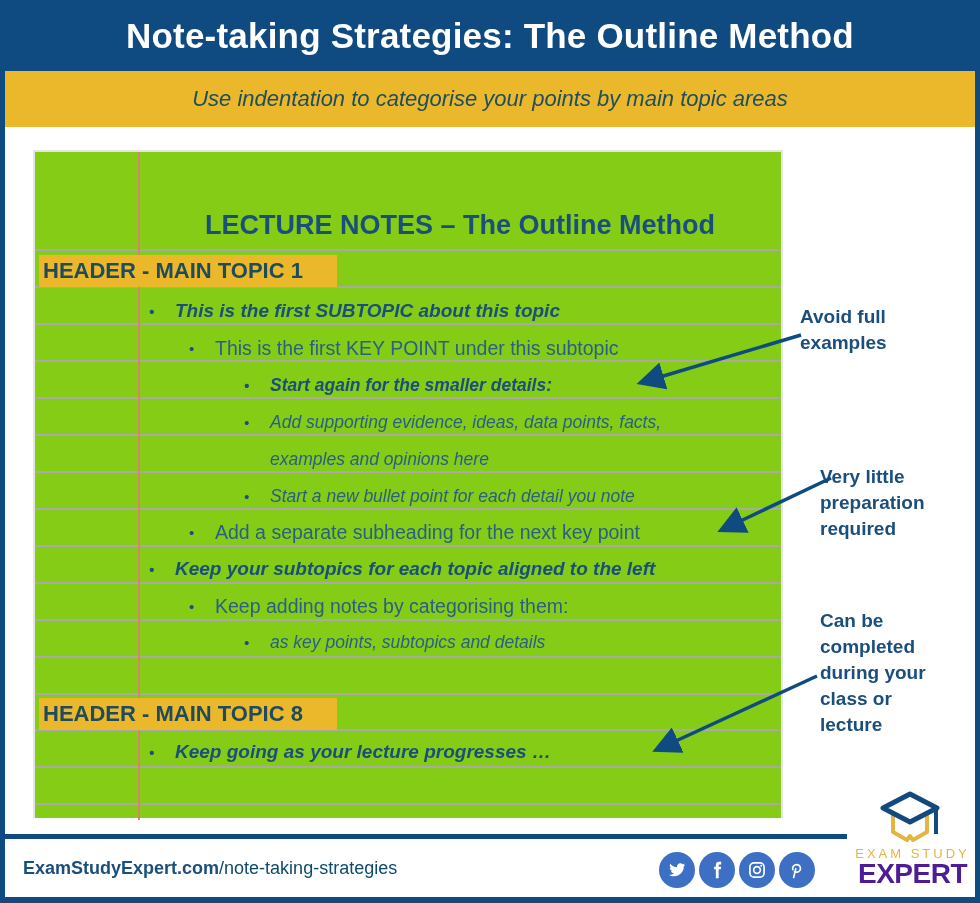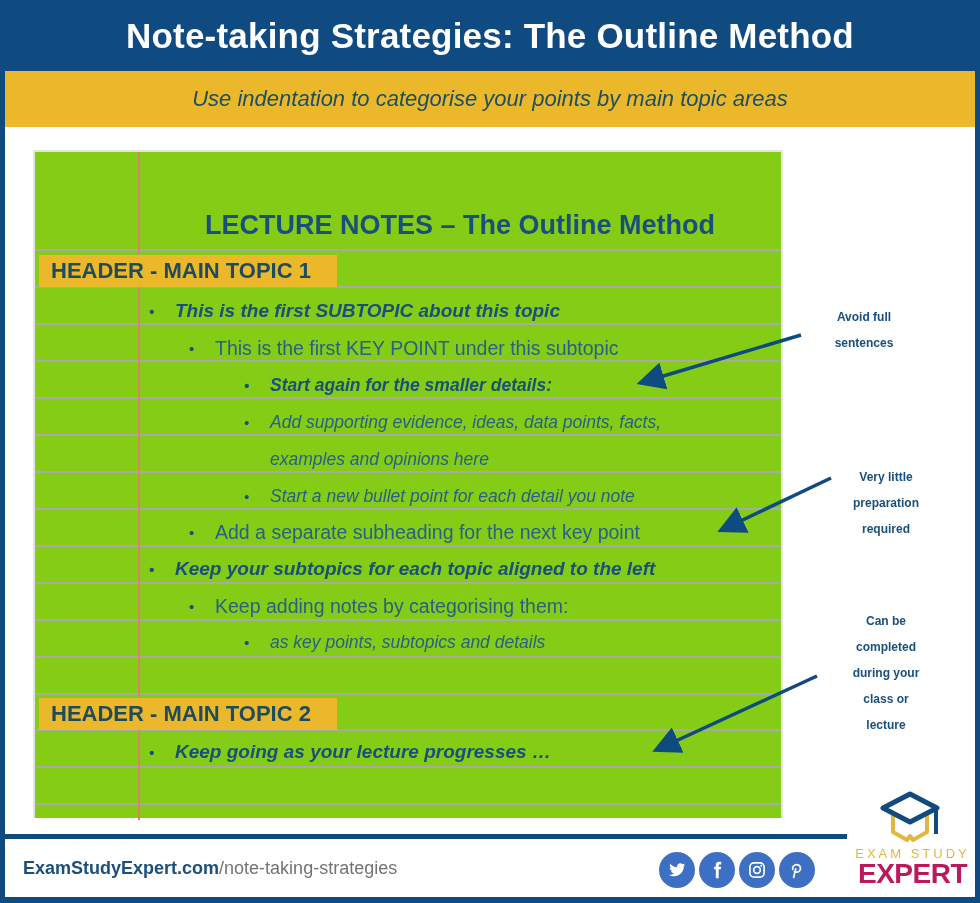--- a/index.html
+++ b/index.html
@@ -35,59 +35,59 @@
   .margin-line {
     position: absolute; left: 103px; top: 0; width: 2px; height: 668px; background: #d9846a;
   }
   .notes-title {
     position: absolute; left: 105px; top: 58px; width: 640px; text-align: center;
     color: #1a4f7d; font-weight: bold; font-size: 27px;
   }
   .topic-header {
     position: absolute; left: 4px; height: 32px;
     background: #ebb82b; color: #1f4b5c;
-    font-weight: bold; font-size: 22px; line-height: 32px; padding-left: 12px;
+    font-weight: bold; font-size: 22px; line-height: 32px; padding-left: 4px;
   }
   .note {
     position: absolute; color: #1a4f7d; font-size: 19px; white-space: nowrap;
     display: flex; align-items: center; height: 36px;
   }
   .note .dot { display: inline-block; width: 26px; font-size: 15px; color: #1a4f7d; }
   .note.subtopic { font-style: italic; font-weight: bold; font-size: 19px; }
   .note.keypoint { font-style: normal; font-size: 19.5px; color: #2a5f87; }
   .note.detail { font-style: italic; font-size: 17.5px; color: #2a5f87; }
   .note.detail-bold { font-style: italic; font-weight: bold; font-size: 17.5px; color: #1a4f7d; }
 
   .callout {
-    position: absolute; color: #1a4f7d; font-weight: bold; font-size: 12px;
-    text-align: center; line-height: 26px;
+    position: absolute; color: #1a4f7d; font-weight: bold; font-size: 19px;
+    line-height: 26px;
   }
 
   .arrows { position: absolute; left: 0; top: 0; width: 980px; height: 903px; pointer-events: none; }
 
   .footer-line {
     position: absolute; left: 0; top: 834px; width: 847px; height: 5px; background: #0f4a80;
   }
   .footer-url {
     position: absolute; left: 23px; top: 858px; font-size: 18px; color: #1a4f7d;
   }
   .footer-url .domain { font-weight: bold; }
-  .footer-url .path { color: #737373; margin-top: 42px; }
+  .footer-url .path { color: #0c4a6e; margin-top: 42px; }
 
   .social { position: absolute; top: 852px; display: flex; gap: 4px; left: 659px; }
   .social .circle {
     width: 36px; height: 36px; border-radius: 50%; background: #3d70c4;
     display: flex; align-items: center; justify-content: center;
   }
 
   .logo { position: absolute; left: 855px; top: 790px; width: 115px; height: 105px; }
   .logo .exam { position: absolute; left: 0; top: 56px; width: 115px; text-align: center;
     color: #e2b640; font-size: 13px; letter-spacing: 3px; }
   .logo .expert { position: absolute; left: 0; top: 68px; width: 115px; text-align: center;
-    color: #be185d; font-size: 28px; font-weight: bold; letter-spacing: -0.5px; }
+    color: #4c1d95; font-size: 28px; font-weight: bold; letter-spacing: -0.5px; }
 </style>
 </head>
 <body>
 
 <div class="frame"></div>
 
 <div class="title-bar">
   <span>Note-taking Strategies: The Outline Method</span>
 </div>
 <div class="subtitle-bar">
@@ -152,31 +152,31 @@
   </div>
   <div class="note keypoint" style="left:154px; top:436px;">
     <span class="dot">•</span>
     <span>Keep adding notes by categorising them:</span>
   </div>
   <div class="note detail" style="left:209px; top:472px;">
     <span class="dot">•</span>
     <span>as key points, subtopics and details</span>
   </div>
 
-  <div class="topic-header" style="top:546px; width:298px;">HEADER - MAIN TOPIC 2</div>
+  <div class="topic-header" style="top:546px; width:298px;">HEADER - MAIN TOPIC 8</div>
 
   <div class="note subtopic" style="left:114px; top:582px;">
     <span class="dot">•</span>
     <span>Keep going as your lecture progresses …</span>
   </div>
 </div>
 
 <div class="callout" style="left:800px; top:304px; width:128px;">
   <div>Avoid full</div>
-  <div>sentences</div>
+  <div>examples</div>
 </div>
 <div class="callout" style="left:820px; top:464px; width:132px;">
   <div>Very little</div>
   <div>preparation</div>
   <div>required</div>
 </div>
 <div class="callout" style="left:820px; top:608px; width:132px;">
   <div>Can be</div>
   <div>completed</div>
   <div>during your</div>

